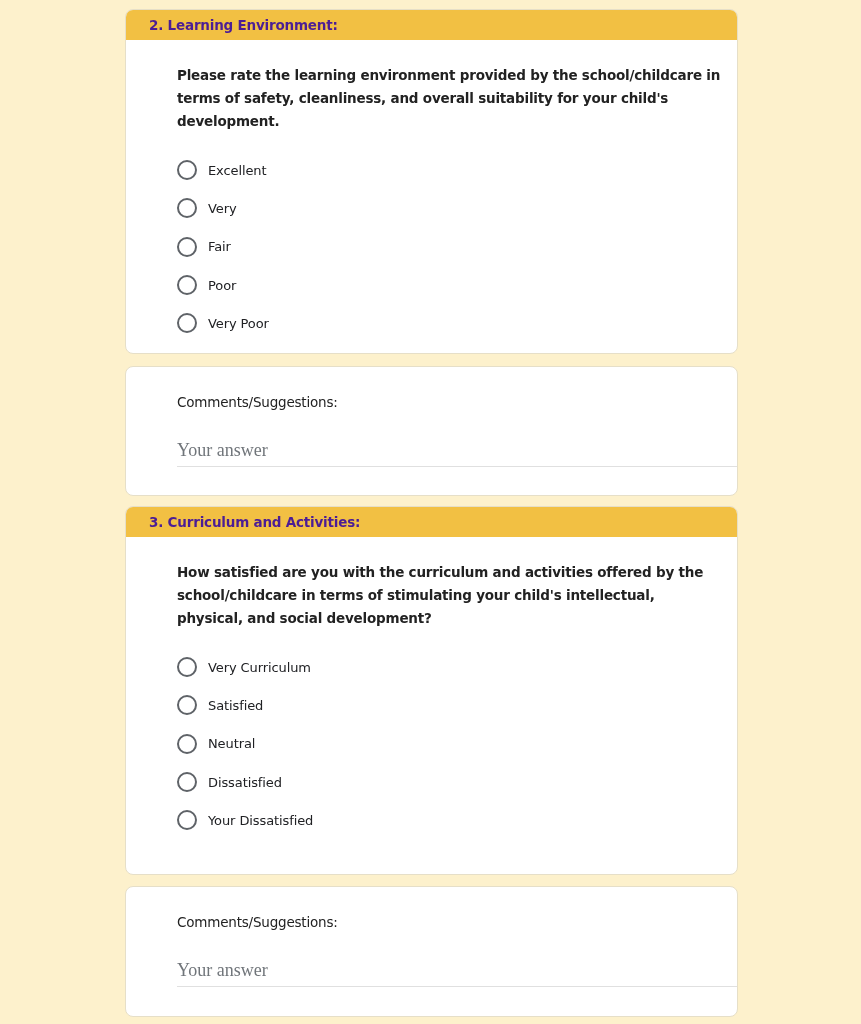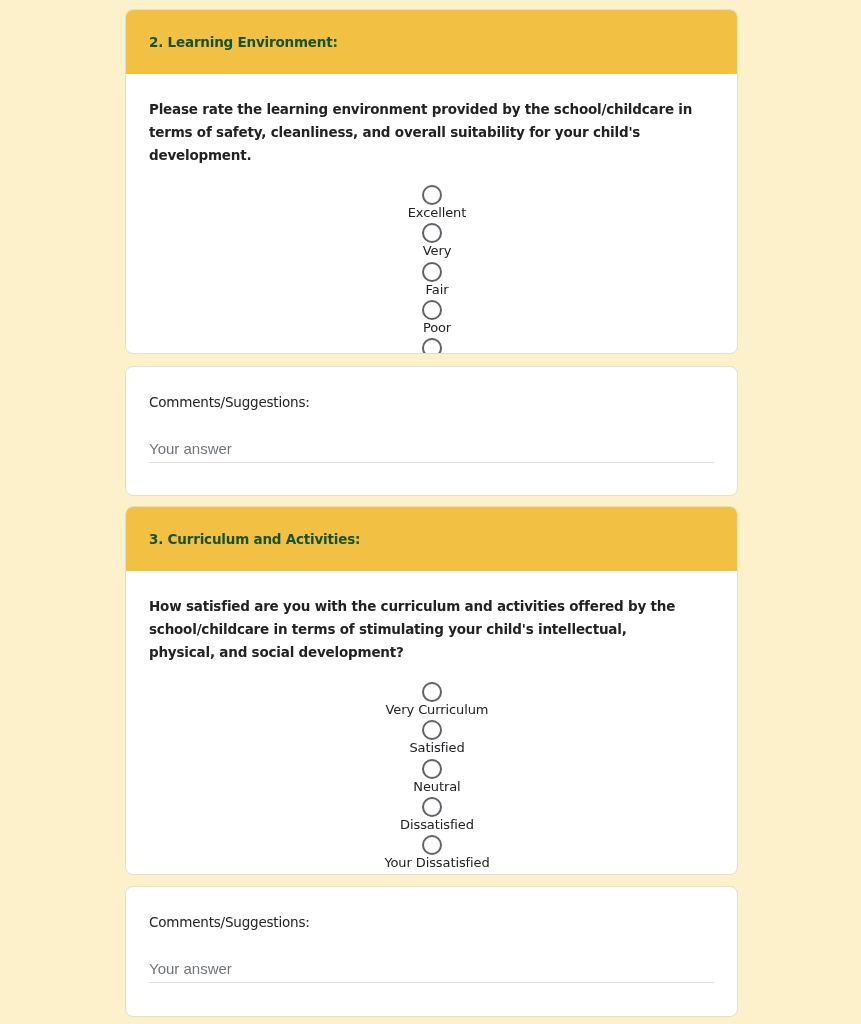--- a/index.html
+++ b/index.html
@@ -19,48 +19,48 @@
       position: absolute;
       left: 125px;
       width: 613px;
       background: #ffffff;
       border: 1px solid #e6dfc8;
       border-radius: 8px;
       overflow: hidden;
     }
     .section-header {
       background: #f2c043;
-      height: 64px;
+      height: 30px;
       padding: 0 23px;
       display: flex;
       align-items: center;
       font-weight: bold;
       font-size: 13.5px;
-      color: #14532d;
+      color: #4c1d95;
       letter-spacing: -0.2px;
     }
     .card-body {
       padding: 0 23px;
+      margin-left: 28px;
     }
     .question {
       font-weight: bold;
       font-size: 13.5px;
       line-height: 23px;
       color: #222222;
       letter-spacing: -0.2px;
     }
     .options {
       list-style: none;
     }
     .option {
       display: flex;
       align-items: center;
       height: 38.3px;
       cursor: pointer;
-      flex-direction: column;
     }
     .radio {
       width: 20px;
       height: 20px;
       border: 2px solid #5f6368;
       border-radius: 50%;
       flex-shrink: 0;
       background: #fff;
     }
     .option-label {
@@ -74,22 +74,22 @@
       font-size: 13.5px;
       color: #222222;
       letter-spacing: -0.2px;
     }
     .answer-input {
       display: block;
       width: 565px;
       border: none;
       border-bottom: 1px solid #e0e0e0;
       outline: none;
-      font-family: Liberation Sans, sans-serif;
-      font-size: 15px;
+      font-family: Liberation Serif, serif;
+      font-size: 18px;
       color: #a21caf;
       padding: 0 0 5px 0;
       background: transparent;
     }
     .answer-input::placeholder {
       color: #70757a;
     }
   </style>
 </head>
 <body>

